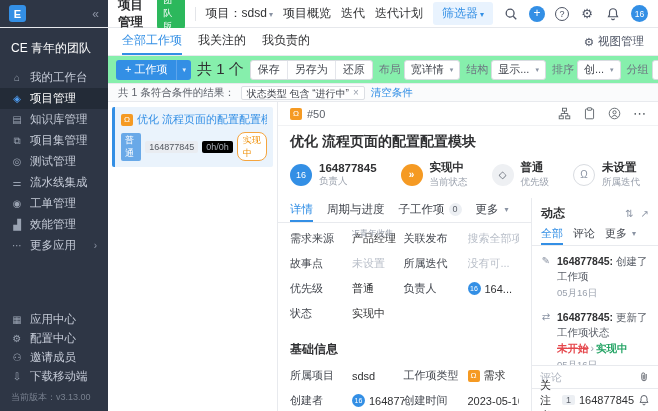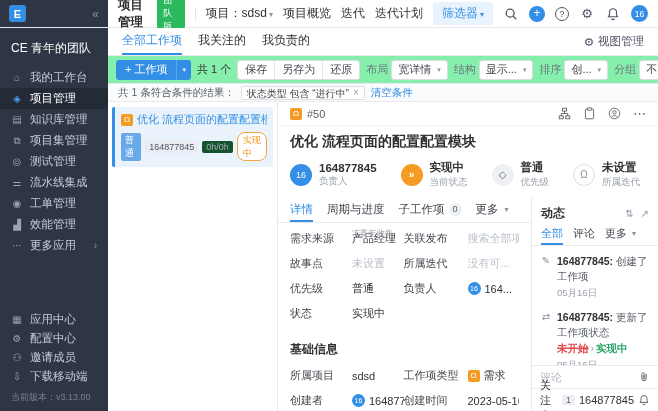--- a/index.html
+++ b/index.html
@@ -59,21 +59,21 @@
   .vtab.active { color:#338fe5; border-bottom-color:#338fe5; }
   .vt-right { margin-left:auto; display:flex; align-items:center; gap:4px; color:#4e5565;
     font-size:11.5px; cursor:pointer; }
 
   .toolbar { height:28px; background:#86efac; border-bottom:1px solid #e8eaee; display:flex;
     align-items:center; padding:0 8px; gap:6px; flex:none; white-space:nowrap; overflow:hidden; }
   .add-btn { display:flex; height:20px; border-radius:3px; overflow:hidden; cursor:pointer; flex:none; }
   .add-main { background:#338fe5; color:#fff; font-size:11px; padding:0 9px; display:flex; align-items:center; }
   .add-caret { background:#338fe5; color:#e3f0fd; border-left:1px solid #5da5ec; font-size:7px;
     padding:0 5px; display:flex; align-items:center; }
-  .count { font-size:11px; color:#303133; }
+  .count { font-size:15px; color:#303133; }
   .t-right { margin-left:auto; display:flex; align-items:center; gap:6px; }
   .seg { display:flex; background:#fff; border:1px solid #d9dce1; border-radius:3px; height:20px; }
   .seg span { padding:0 7px; font-size:11px; display:flex; align-items:center; cursor:pointer; color:#42464e; }
   .seg span + span { border-left:1px solid #e4e6eb; }
   .combo { display:flex; align-items:center; gap:3px; }
   .combo .lbl { font-size:11px; color:#6d7380; }
   .sel { background:#fff; border:1px solid #d9dce1; border-radius:3px; height:20px; display:flex;
     align-items:center; gap:4px; padding:0 6px; font-size:11px; color:#42464e; cursor:pointer; }
   .sel .caret { font-size:7px; }
 
@@ -88,21 +88,21 @@
   .content { flex:1; display:flex; min-height:0; }
   .listp { width:170px; flex:none; border-right:1px solid #e8eaee; background:#fff; padding:5px 4px; }
   .card { background:#eaf3fc; border-left:3px solid #338fe5; border-radius:2px; padding:5px 6px 6px; cursor:pointer; }
   .card-title { display:flex; align-items:center; gap:4px; margin-bottom:5px; }
   .typeic { width:12px; height:12px; background:#f59a23; border-radius:2px; color:#fff; font-size:8px;
     display:flex; align-items:center; justify-content:center; flex:none; }
   .ct { color:#338fe5; font-size:11px; white-space:nowrap; overflow:hidden; }
   .badges { display:flex; align-items:center; gap:4px; }
   .b-pri { background:#69a9e8; color:#fff; font-size:9px; border-radius:2px; padding:1px 4px; }
   .b-asg { background:#e9ecf1; color:#51565e; font-size:9px; border-radius:2px; padding:1px 4px; }
-  .b-hrs { background:#14532d; color:#a6abb5; font-size:9px; border-radius:2px; padding:1px 4px; }
+  .b-hrs { background:#000000; color:#a6abb5; font-size:9px; border-radius:2px; padding:1px 4px; }
   .b-st  { background:#fff; border:1px solid #f5a53f; color:#ef8f05; font-size:9px; border-radius:8px; padding:0.5px 5px; }
 
   .detail { flex:1; display:flex; flex-direction:column; min-width:0; background:#fff; }
   .dhead { height:24px; display:flex; align-items:center; padding:0 12px; border-bottom:1px solid #f1f2f4; }
   .did { font-size:11px; color:#5a5f68; margin-left:5px; }
   .dh-right { margin-left:auto; display:flex; align-items:center; gap:12px; color:#596066; }
   .dh-right svg { width:13px; height:13px; }
   .dh-ic { cursor:pointer; display:flex; align-items:center; font-size:13px; }
   .dtitle { font-size:14px; font-weight:bold; padding:7px 12px 5px; white-space:nowrap; }
   .attrs { display:flex; align-items:center; gap:24px; padding:4px 12px 9px; }

